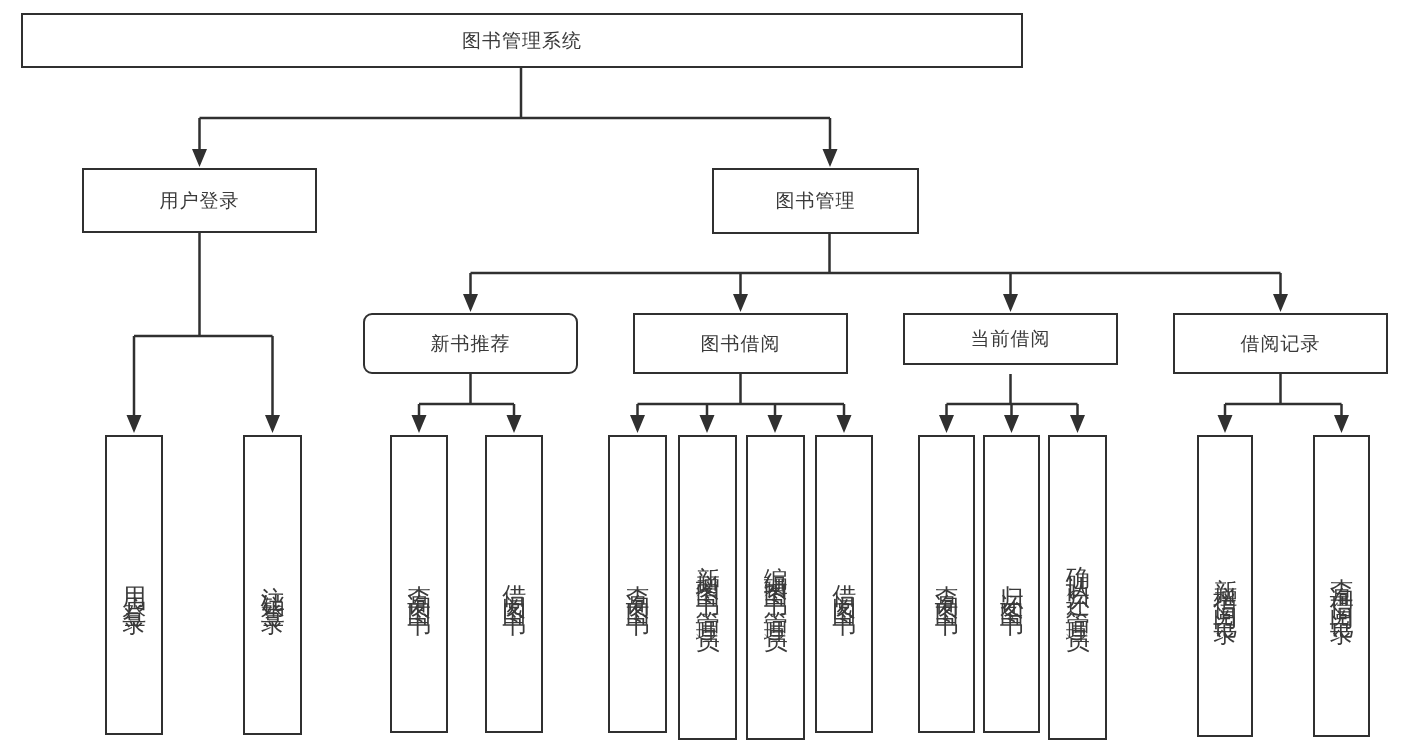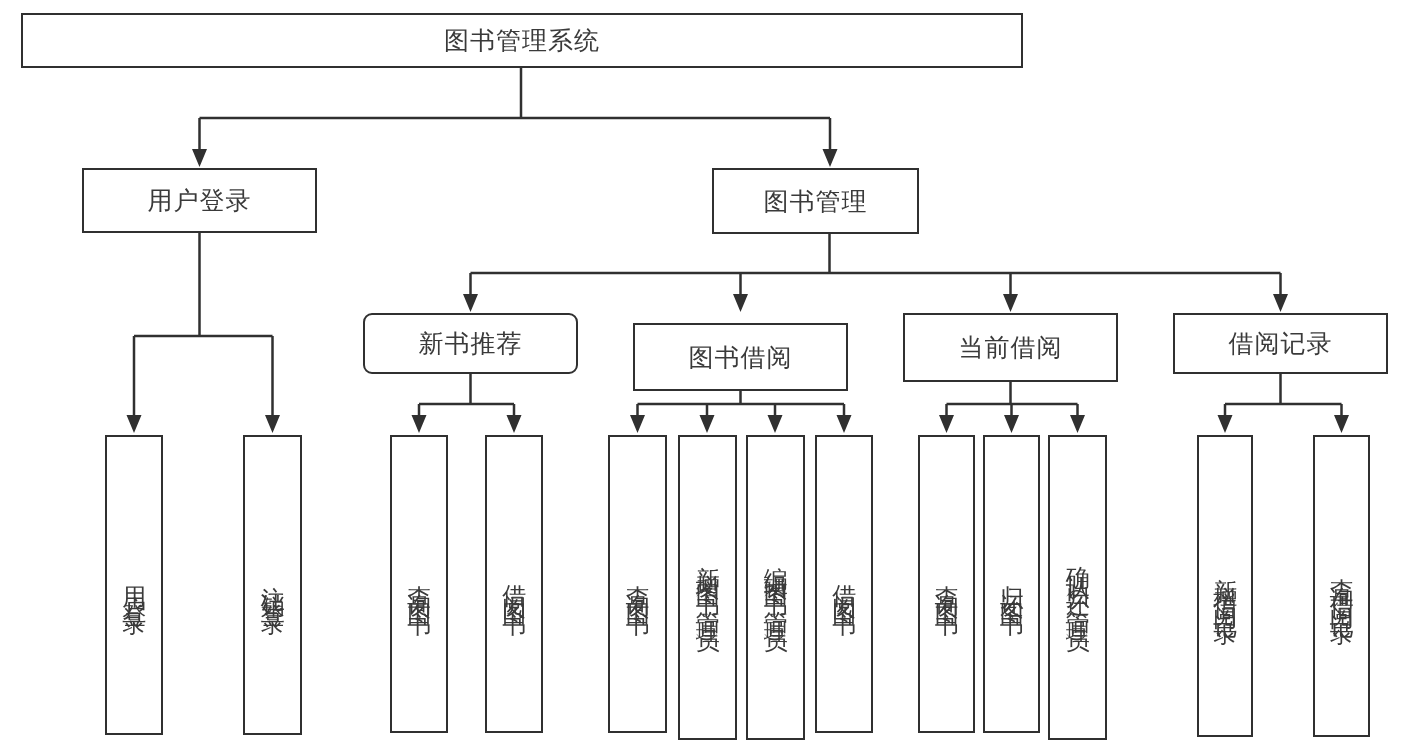--- a/index.html
+++ b/index.html
@@ -20,21 +20,21 @@
   .node {
     position: absolute;
     box-sizing: border-box;
     background: #ffffff;
     border: 2.5px solid #303030;
     display: flex;
     align-items: center;
     justify-content: center;
     color: #3a3a3a;
   }
-  .hlabel { font-size: 25px; letter-spacing: 1px; white-space: nowrap; }
+  .hlabel { font-size: 19px; letter-spacing: 1px; white-space: nowrap; }
   .vtext {
     writing-mode: vertical-rl;
     text-orientation: mixed;
     font-size: 24px;
     letter-spacing: 9px;
     line-height: 1.1;
     white-space: nowrap;
   }
   .watermark {
     position: absolute;
@@ -76,24 +76,24 @@
   <div class="node" style="left:82px; top:168px; width:235px; height:65px;">
     <span class="hlabel">用户登录</span>
   </div>
   <div class="node" style="left:712px; top:168px; width:207px; height:66px;">
     <span class="hlabel">图书管理</span>
   </div>
 
   <div class="node" style="left:363px; top:313px; width:215px; height:61px;border-radius:9px;">
     <span class="hlabel">新书推荐</span>
   </div>
-  <div class="node" style="left:633px; top:323px; width:215px; height:68px;">
+  <div class="node" style="left:633px; top:313px; width:215px; height:61px;">
     <span class="hlabel">图书借阅</span>
   </div>
-  <div class="node" style="left:903px; top:313px; width:215px; height:69px;">
+  <div class="node" style="left:903px; top:313px; width:215px; height:52px;">
     <span class="hlabel">当前借阅</span>
   </div>
   <div class="node" style="left:1173px; top:313px; width:215px; height:61px;">
     <span class="hlabel">借阅记录</span>
   </div>
 
   <div class="node" style="left:105px; top:435px; width:58px; height:300px;">
     <span class="vtext">用户登录</span>
   </div>
   <div class="node" style="left:243px; top:435px; width:59px; height:300px;">

